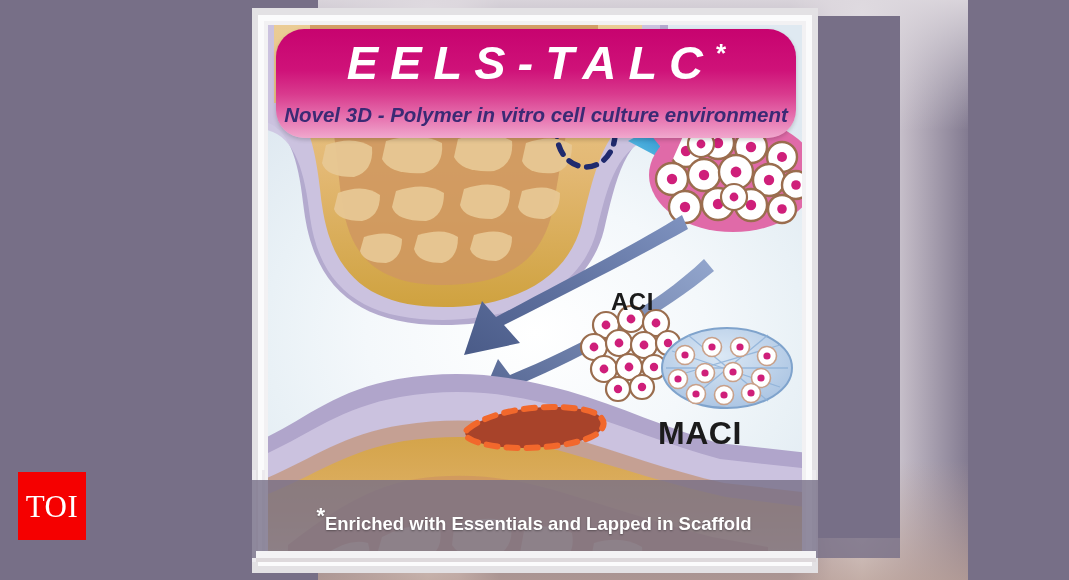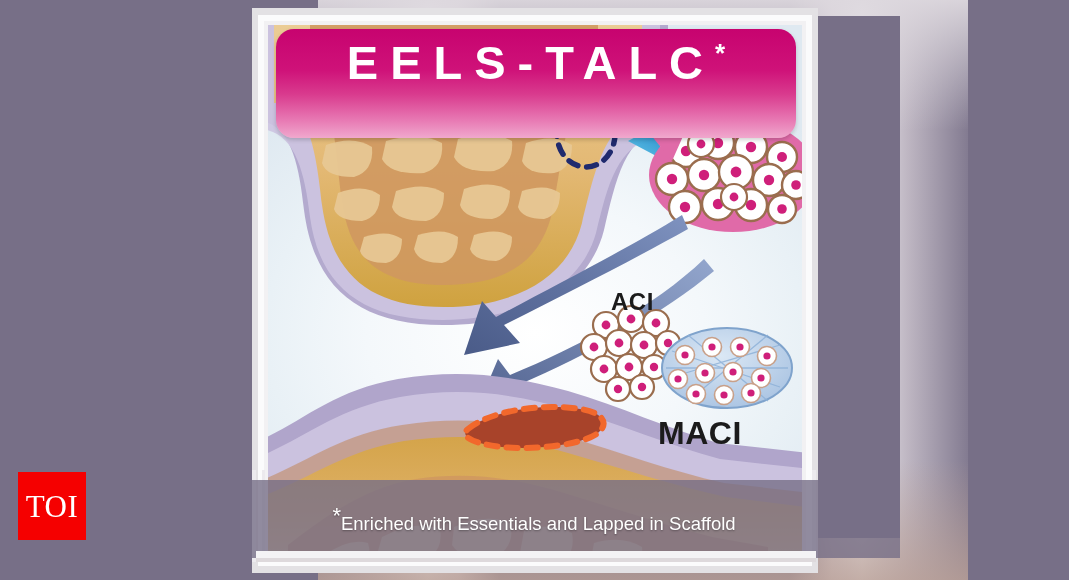--- a/index.html
+++ b/index.html
@@ -66,23 +66,24 @@
       radial-gradient(ellipse 70% 55% at 50% 58%, #ffffff 0%, #f4f8fb 45%, #e9f1f6 72%, #dfe9f1 100%);
   }
 
   
   .kneeSVG{position:absolute;left:0;top:0;width:534px;height:531px;}
 
   
   .banner-wrap{position:absolute;left:4px;top:0px;width:534px;height:140px;}
   .banner{
     position:absolute;left:4px;top:4px;width:520px;height:109px;
-    border-radius:18px;
+    border-radius:28px;
     background:linear-gradient(to bottom,#c7036f 0%,#cf1279 38%,#d93b8e 60%,#e87ab4 84%,#f0a8cd 100%);
     box-shadow:0 2px 4px rgba(0,0,0,.18);
+    font-style:italic;
   }
   .banner-title{
     position:absolute;left:0;top:10px;width:520px;text-align:center;
     color:#ffffff;font-size:47px;font-weight:bold;letter-spacing:12px;
     font-family:"Liberation Sans", sans-serif;
     line-height:1;
   }
   .banner-title sup{font-size:26px;letter-spacing:0;vertical-align:super;}
   .banner-sub{
     position:absolute;left:0;top:74px;width:520px;text-align:center;
@@ -100,21 +101,21 @@
   .lbl-maci{left:390px;top:390px;font-size:32px;}
 
   
   .caption-bar{
     position:absolute;left:168px;top:480px;width:732px;height:78px;
     background:rgba(119,111,135,.80);
   }
   .caption{
     position:absolute;left:168px;top:480px;width:732px;height:78px;
     display:flex;flex-direction:column;align-items:center;justify-content:center;
-    color:#ffffff;font-size:18.5px;font-weight:normal;line-height:1.42;
+    color:#ffffff;font-size:18.5px;font-weight:bold;line-height:1.42;
     font-family:"Liberation Sans", sans-serif;
     text-shadow:0 1px 2px rgba(0,0,0,.35);
     text-align:left;
   }
   .caption .l1 sup{font-size:22px;}
 
   
   .rule-bot{position:absolute;left:256px;top:551px;width:560px;height:7px;background:#f4f3f5;}
   .rule-botb{position:absolute;left:256px;top:558px;width:560px;height:4px;background:#ded9dc;}
   .vrule-a{position:absolute;left:252px;top:470px;width:4px;height:92px;background:#eceaee;}
@@ -440,20 +441,21 @@
     </svg>
 
     <div class="banner-wrap">
       <svg style="position:absolute;left:0;top:0;width:534px;height:140px;" viewBox="0 0 534 140">
         <path d="M 352,100 L 416,100 L 400,136 L 374,104 Z" fill="#e06aa8"></path>
       </svg>
       <div class="banner">
         <div class="banner-title">
           <span>EELS-TALC</span><sup>*</sup>
         </div>
+        <div class="banner-sub">Novel 3D - Polymer in vitro cell culture environment</div>
       </div>
     </div>
 
     <div class="lbl lbl-aci">ACI</div>
     <div class="lbl lbl-maci">MACI</div>
   </div>
 
   <div class="vrule-a"></div>
   <div class="vrule-b"></div>
   <div class="vrule-c"></div>

